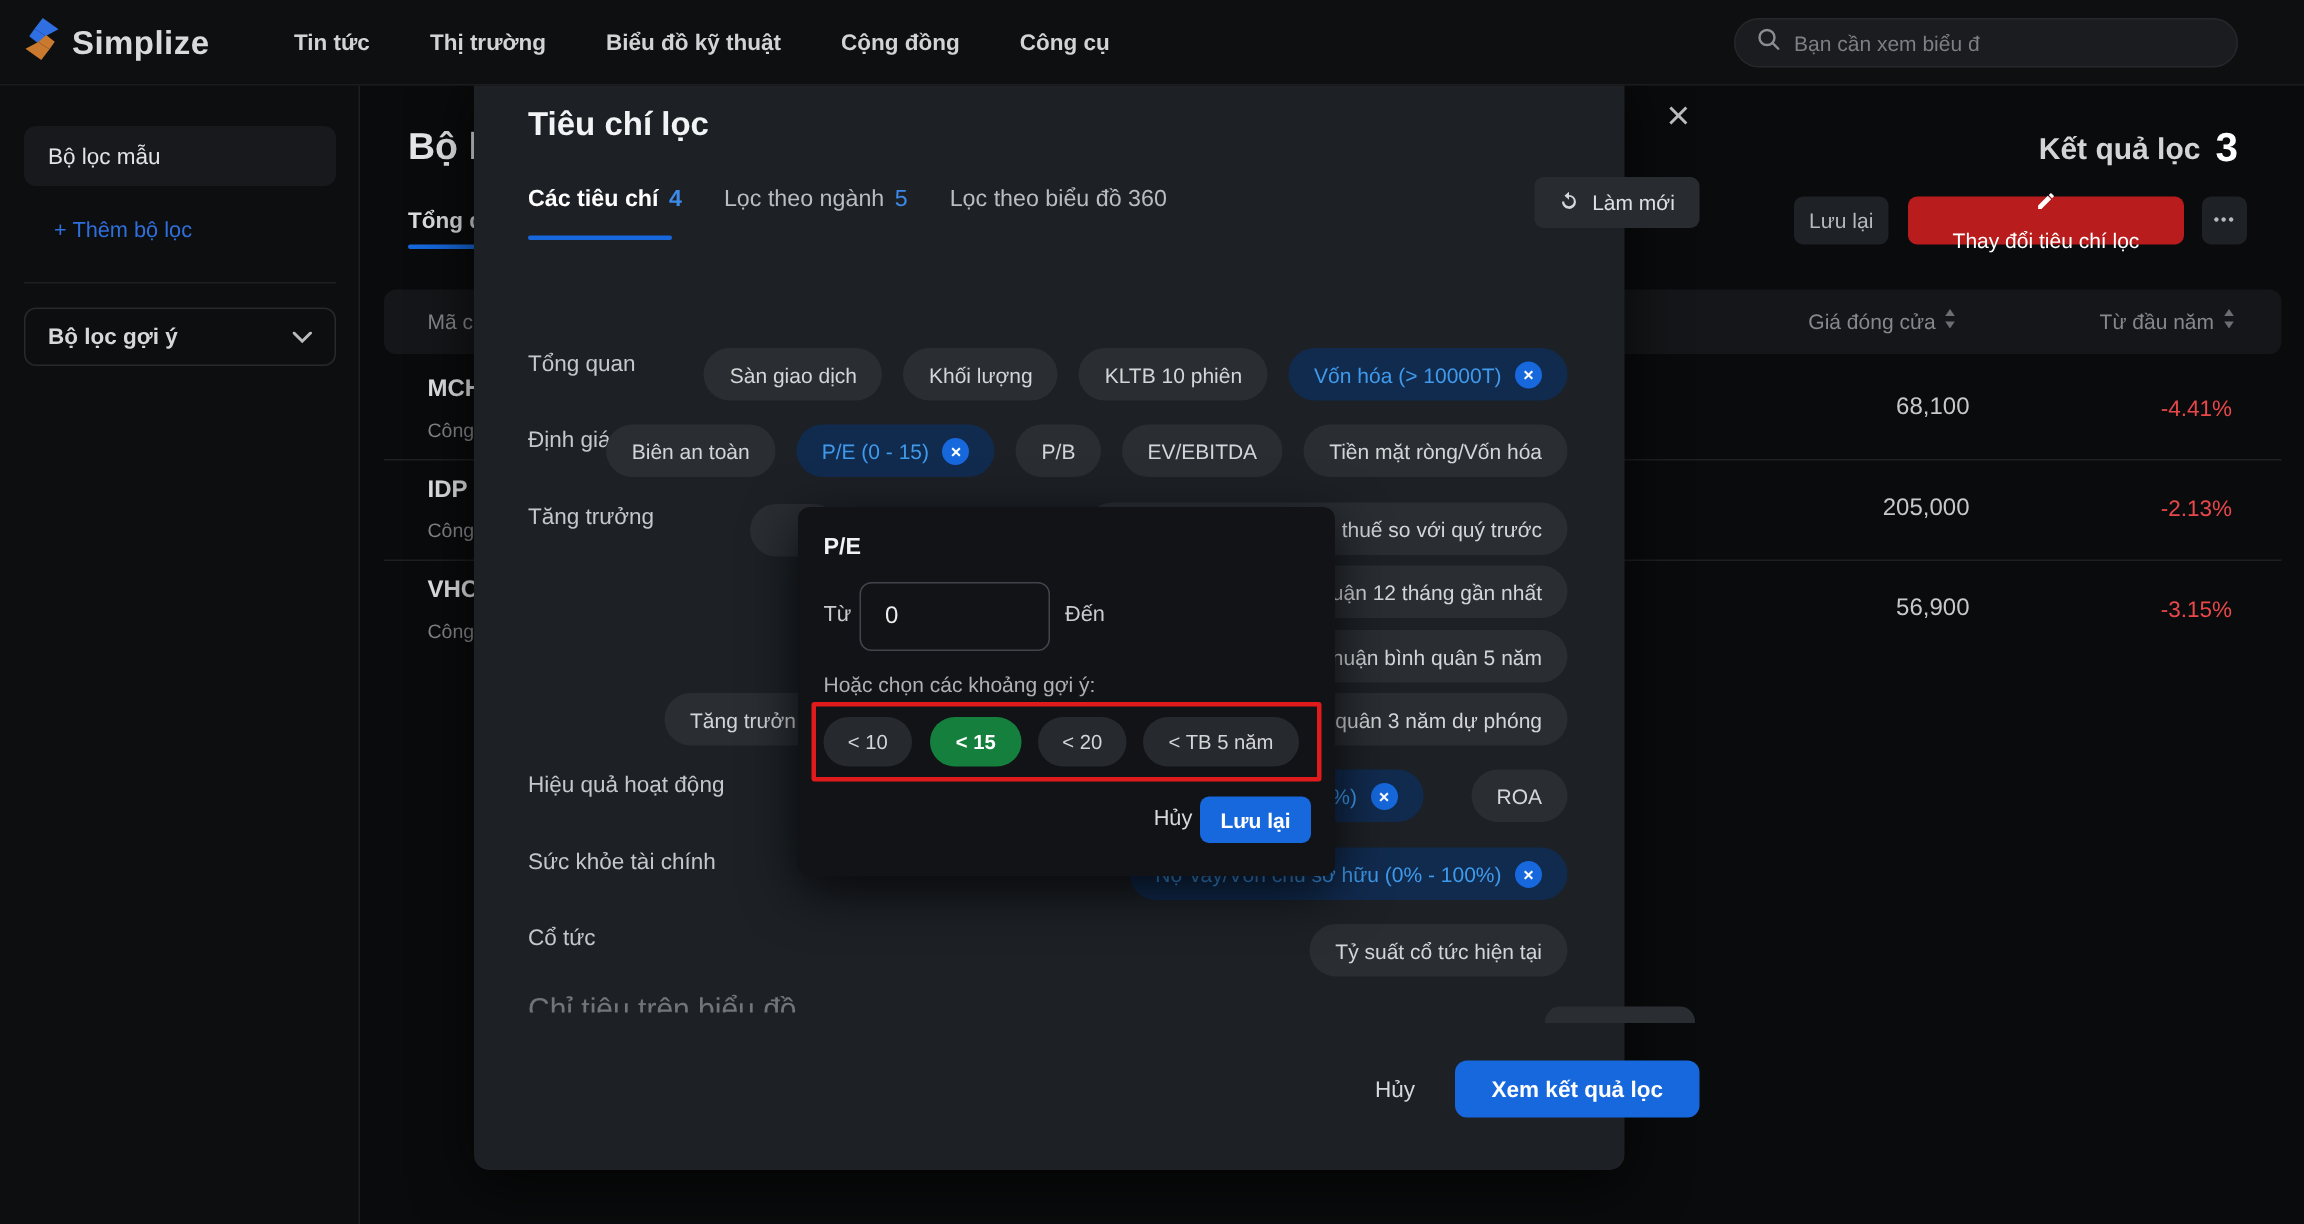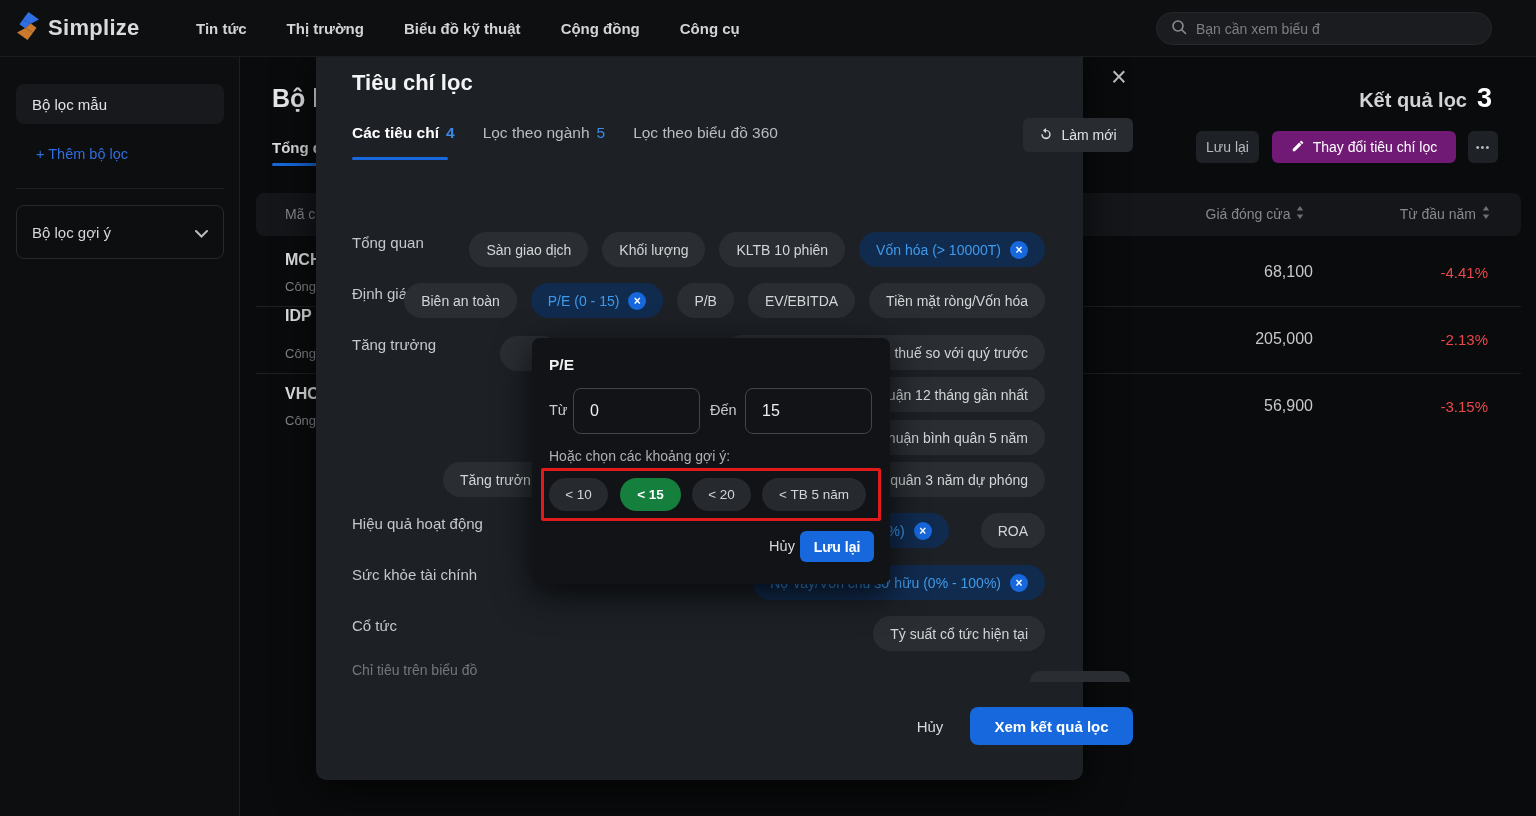--- a/index.html
+++ b/index.html
@@ -20,44 +20,44 @@
     width:100%; font-family:"Liberation Sans", sans-serif; }
   .searchbox input::placeholder { color:#7c7f83; }
 
   
   #sidebar { position:absolute; left:0; top:57px; width:240px; height:759px; background:#0d0e10;
     border-right:1px solid #1d1f23; z-index:2; }
   .side-box1 { position:absolute; left:16px; top:27px; width:208px; height:40px; background:#17191d;
     border-radius:8px; display:flex; align-items:center; padding:0 16px; color:#e2e3e5; font-size:15px; }
   .side-add { position:absolute; left:36px; top:89px; color:#2f6fdd; font-size:14.5px; cursor:pointer; }
   .side-div { position:absolute; left:16px; top:131px; width:208px; height:1px; background:#1d1f23; }
-  .side-box2 { position:absolute; left:16px; top:148px; width:208px; height:54px; border:1px solid #26292e;
+  .side-box2 { position:absolute; left:16px; top:148px; width:208px; height:39px; border:1px solid #26292e;
     border-radius:8px; display:flex; align-items:center; justify-content:space-between; padding:0 15px;
-    color:#d6d7d9; font-size:15px; cursor:pointer; }
+    color:#d6d7d9; font-size:15px; cursor:pointer;font-weight:bold; }
 
   
   #bg { position:absolute; left:240px; top:57px; width:1296px; height:759px; z-index:1; }
   .bg-title { position:absolute; left:32px; top:27px; font-size:25px; font-weight:700; color:#e8e9ea; }
   .bg-tab { position:absolute; left:32px; top:82px; font-size:15px; font-weight:600; color:#dedfe1; }
   .bg-tabline { position:absolute; left:32px; top:106px; width:58px; height:3px; background:#1668dc; border-radius:2px; }
   .thead { position:absolute; left:16px; top:136px; width:1265px; height:43px; background:#141619; border-radius:8px; }
   .th { color:#85888c; font-size:14px; display:flex; align-items:center; gap:6px; }
   .sep { position:absolute; left:16px; width:1265px; height:1px; background:#1e2023; }
   .sym { font-size:16px; font-weight:700; color:#e4e5e7; }
   .sub { font-size:13px; color:#84878b; margin-top:4px; }
   .val { font-size:16px; color:#c6c8ca; text-align:right; }
   .neg { font-size:15px; color:#e8484a; text-align:right; }
 
   .res-title { position:absolute; right:44px; top:28px; display:flex; align-items:flex-end; gap:10px; }
   .res-title .t { font-size:20px; font-weight:600; color:#d3d4d6; }
   .res-title .c { font-size:27px; font-weight:700; color:#ffffff; line-height:1; }
   .mini-btn { position:absolute; height:32px; border-radius:6px; background:#1e2125; color:#b7b9bc;
     font-size:14px; display:flex; align-items:center; justify-content:center; cursor:pointer; border:none;
     font-family:"Liberation Sans", sans-serif; }
-  .blue-btn { background:#701a75; color:#fff; font-weight:500; }
+  .blue-btn { background:#b91c1c; color:#fff; font-weight:500;flex-direction:column; }
 
   
   #modal { position:absolute; left:316px; top:44px; width:767px; height:736px; background:#1d2126;
     border-radius:10px; box-shadow:0 10px 40px rgba(0,0,0,.7); z-index:10; }
   .m-title { position:absolute; left:36px; top:26px; font-size:22px; font-weight:700; color:#f2f3f4; }
   .m-close { position:absolute; left:795px; top:20px; font-size:27px; color:#b9bbbe; cursor:pointer; line-height:1; }
   .m-tabs { position:absolute; left:36px; top:80px; display:flex; gap:28px; align-items:center; }
   .m-tab { font-size:15.5px; color:#b9bcc0; cursor:pointer; display:flex; gap:7px; }
   .m-tab.active { color:#fff; font-weight:700; }
   .m-tab .cnt { color:#3c89e8; }
@@ -76,21 +76,21 @@
   .chip.sel { background:#112b4f; color:#3f9aec; gap:9px; }
   .xc { width:18px; height:18px; border-radius:50%; background:#1668dc; color:#fff; font-size:12px;
     font-weight:700; display:inline-flex; align-items:center; justify-content:center; line-height:1; cursor:pointer; }
   .frag { padding-left:70px; }
   .m-cancel { position:absolute; left:594px; top:663px; width:40px; height:38px; display:flex; align-items:center;
     justify-content:center; color:#d7d8da; font-size:15px; cursor:pointer; }
   .m-submit { position:absolute; left:654px; top:663px; width:163px; height:38px; border-radius:8px;
     background:#1668dc; color:#fff; font-size:15px; font-weight:600; border:none; cursor:pointer;
     font-family:"Liberation Sans", sans-serif; }
   .clipped-label { position:absolute; left:36px; top:618px; height:13px; overflow:hidden; color:#c5c7ca;
-    font-size:14px; opacity:.5;text-align:right; }
+    font-size:20px; opacity:.5;text-align:right; }
   .chip-sliver { position:absolute; left:714px; top:627px; width:100px; height:11px; background:#2a2e33;
     border-radius:10px 10px 0 0; }
 
   
   #popup { position:absolute; left:216px; top:294px; width:358px; height:246px; background:#111316;
     border-radius:8px; box-shadow:0 10px 36px rgba(0,0,0,.78); z-index:20; }
   .p-title { position:absolute; left:17px; top:18px; font-size:15.5px; font-weight:700; color:#f0f1f2; }
   .p-lbl { position:absolute; top:64px; color:#c9cbcd; font-size:14.5px; }
   .p-input { position:absolute; top:50px; width:127px; height:46px; background:transparent;
     border:1px solid #41454b; border-radius:8px; color:#eceded; font-size:16px; padding:0 16px; outline:none;
@@ -205,21 +205,21 @@
 
   <div>
     <div class="sym abs" style="left:45px; top:194px;">MCH</div>
     <div class="sub abs" style="left:45px; top:218px;">Công</div>
     <div class="val abs" style="left:935px; top:206px; width:138px;">68,100</div>
     <div class="neg abs" style="left:1120px; top:207px; width:128px;">-4.41%</div>
   </div>
   <div class="sep" style="top:249px;"></div>
 
   <div>
-    <div class="sym abs" style="left:45px; top:250px;">IDP</div>
+    <div class="sym abs" style="left:45px; top:261px;">IDP</div>
     <div class="sub abs" style="left:45px; top:285px;">Công</div>
     <div class="val abs" style="left:935px; top:273px; width:138px;">205,000</div>
     <div class="neg abs" style="left:1120px; top:274px; width:128px;">-2.13%</div>
   </div>
   <div class="sep" style="top:316px;"></div>
 
   <div>
     <div class="sym abs" style="left:45px; top:328px;">VHC</div>
     <div class="sub abs" style="left:45px; top:352px;">Công</div>
     <div class="val abs" style="left:935px; top:340px; width:138px;">56,900</div>
@@ -322,21 +322,20 @@
   <div class="chip-sliver"></div>
 
   <div class="m-cancel">Hủy</div>
   <button class="m-submit">Xem kết quả lọc</button>
 
   <div id="popup">
     <div class="p-title">P/E</div>
     <span class="p-lbl" style="left:17px;">Từ</span>
     <input class="p-input" style="left: 41px;" value="0">
     <span class="p-lbl" style="left:178px;">Đến</span>
-    <input class="p-input" style="left: 213px;" value="15">
     <div class="p-sug-lbl">Hoặc chọn các khoảng gợi ý:</div>
 
     <button class="sug" style="left:17px; width:59px;">&lt; 10</button>
     <button class="sug sel" style="left:88px; width:61px;">&lt; 15</button>
     <button class="sug" style="left:160px; width:59px;">&lt; 20</button>
     <button class="sug" style="left:230px; width:104px;">&lt; TB 5 năm</button>
 
     <div class="red-rect"></div>
 
     <div class="p-cancel">Hủy</div>

